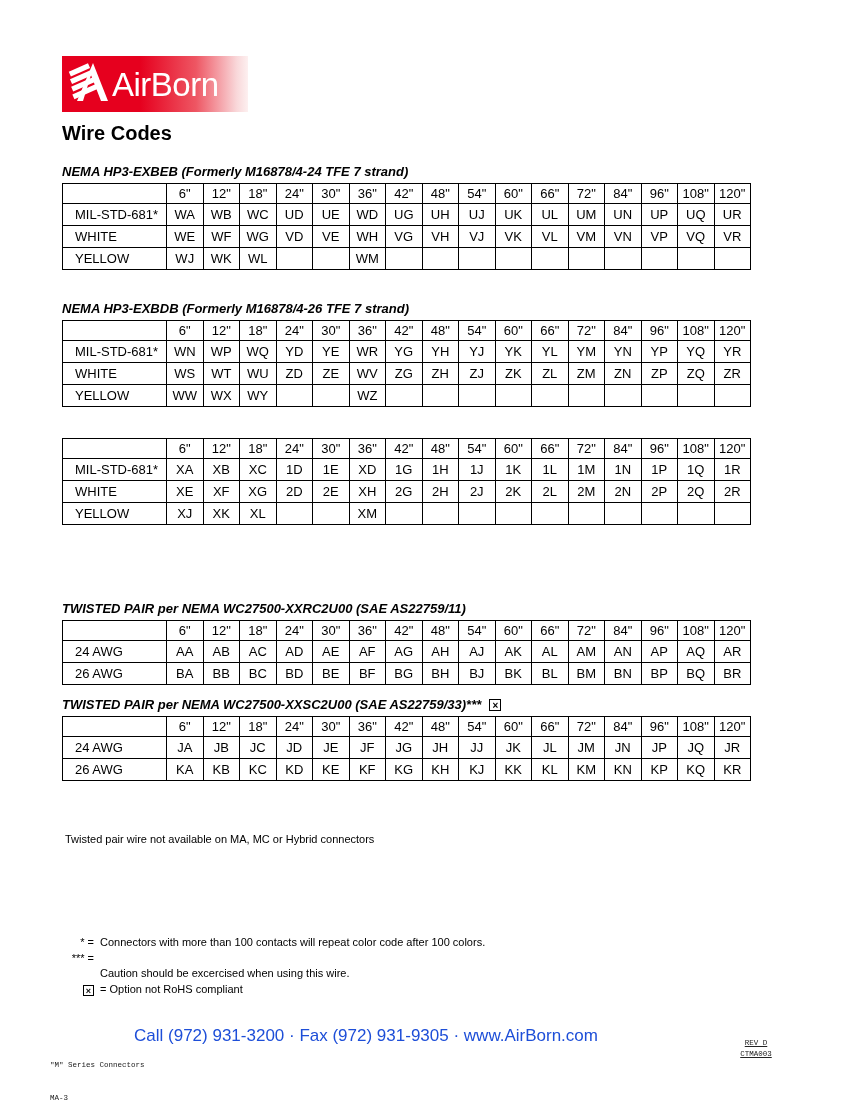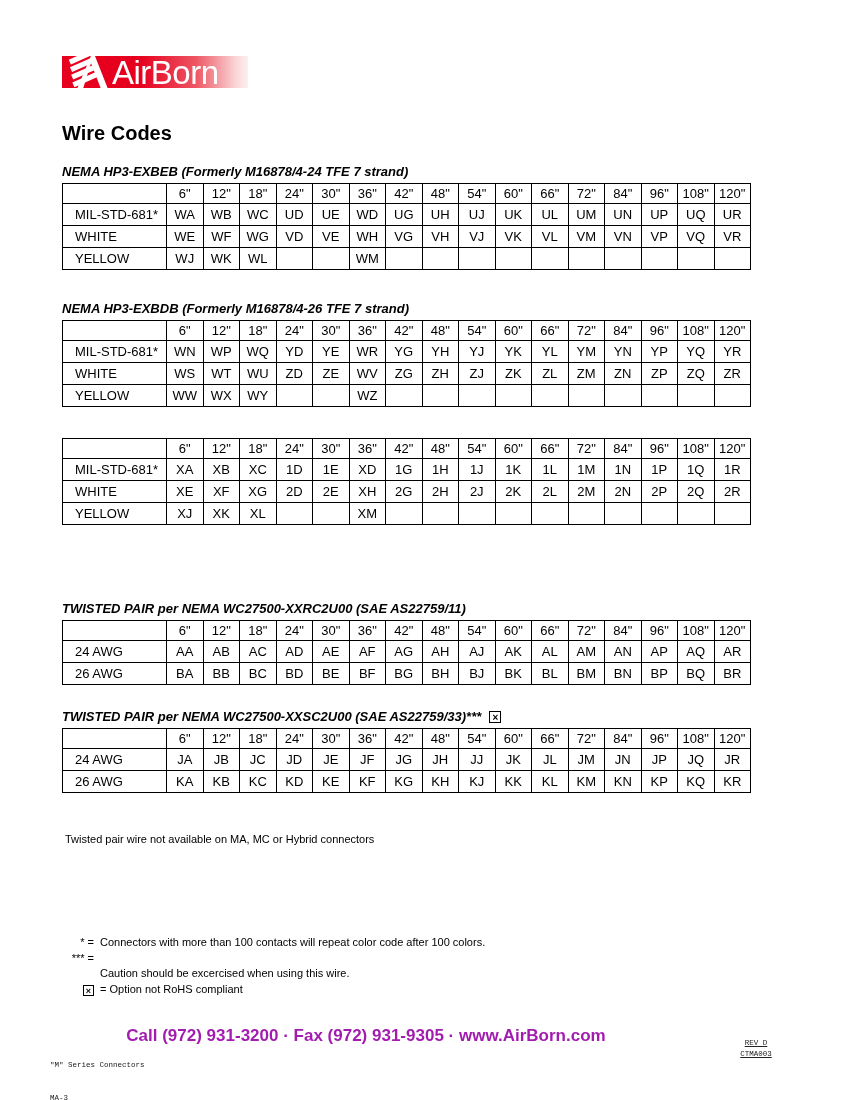--- a/index.html
+++ b/index.html
@@ -4,42 +4,42 @@
 <style>
   * { margin:0; padding:0; box-sizing:border-box; }
   html,body { background:#ffffff; }
   body {
     width:850px; height:1100px; position:relative;
     font-family:"Liberation Sans", sans-serif; color:#000;
   }
 
   
   .logo {
-    position:absolute; left:62px; top:56px; width:186px; height:32px;
+    position:absolute; left:62px; top:56px; width:186px; height:56px;
     background:linear-gradient(90deg,#e6001e 0%,#e6001e 42%,#ee5663 72%,#f9d8da 94%,#fdf0f0 100%);
     display:flex; align-items:center; overflow:hidden;
   }
   .logo-icon { margin-left:5px; flex:0 0 auto; display:block; }
   .logo-text {
     color:#ffffff; font-size:33px; line-height:1; letter-spacing:-0.5px;
     margin-left:1px; font-weight:normal;
   }
 
   
   .page-title {
     position:absolute; left:62px; top:122px;
     font-size:20px; font-weight:bold; letter-spacing:0;
   }
 
   
   .tables-wrap { position:absolute; left:62px; top:164px; width:688px; }
   .tbl-block { margin-top:0; }
   .tbl-block + .tbl-block { margin-top:31px; }
   .tbl-block:nth-of-type(4) { margin-top:76px; }
-  .tbl-block:nth-of-type(5) { margin-top:24px; }
+  .tbl-block:nth-of-type(5) { margin-top:12px; }
   .tbl-title {
     font-size:13px; font-weight:bold; margin-bottom:4px; letter-spacing:0;
     display:flex; align-items:center; gap:8px;font-style:italic;
   }
   table.wire { border-collapse:collapse; table-layout:fixed; width:688px; }
   table.wire th, table.wire td {
     border:1px solid #000; background:#fff;
     font-size:13px; font-weight:normal; overflow:hidden; white-space:nowrap;
   }
   table.wire thead th { height:20px; text-align:center; }
@@ -60,21 +60,21 @@
     display:inline-block; width:11px; height:11px; border:1px solid #000;
     font-size:9px; line-height:10px; text-align:center; font-weight:bold;
     vertical-align:-1px; background:#fff;
   }
   .boxed-x::before { content:"\00d7"; }
   .tbl-title .boxed-x { width:12px; height:12px; line-height:11px; font-size:10px; }
 
   
   .footer-contact {
     position:absolute; left:0; top:1026px; width:732px; text-align:center;
-    color:#a21caf; font-size:17px; font-weight:bold; letter-spacing:0;
+    color:#1d4ed8; font-size:17px; font-weight:normal; letter-spacing:0;
   }
   .footer-left {
     position:absolute; left:50px; top:1038px;
     font-family:"Liberation Mono", monospace; font-size:7.5px; line-height:11px; color:#222;
     white-space:pre;
   }
   .footer-right {
     position:absolute; right:70px; top:1038px; width:48px; text-align:center;
     font-family:"Liberation Mono", monospace; font-size:7.5px; line-height:11px; color:#222;text-decoration:underline;
   }

